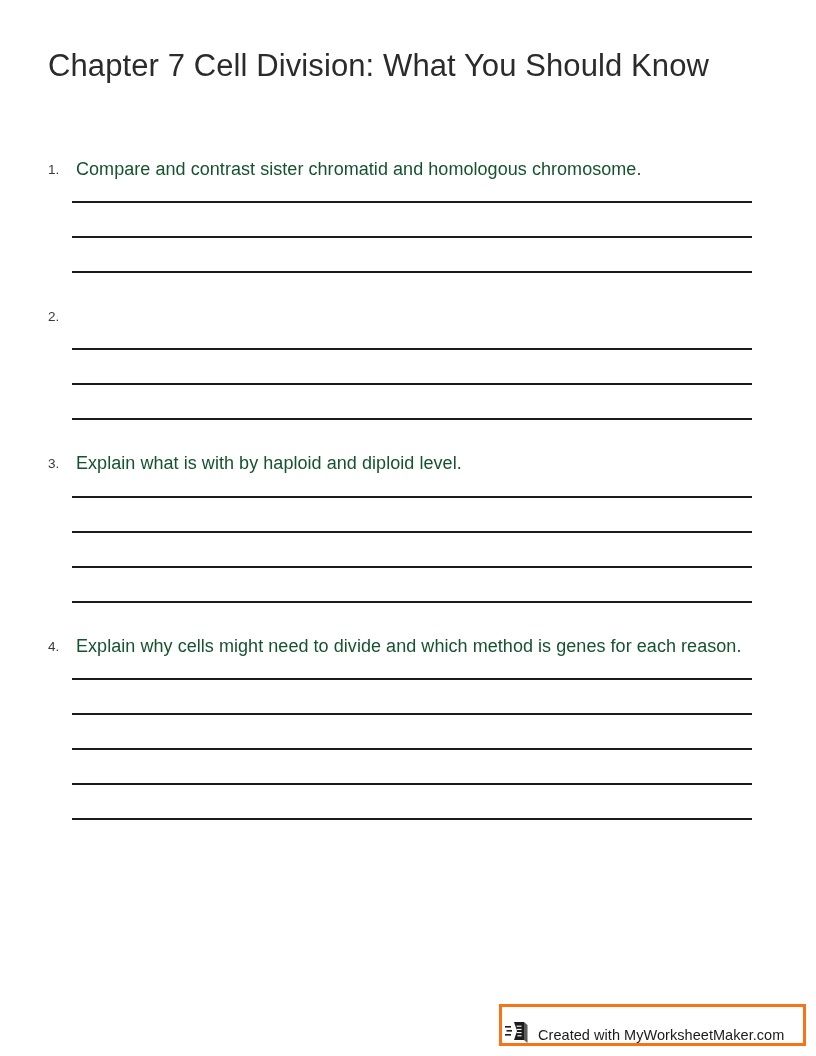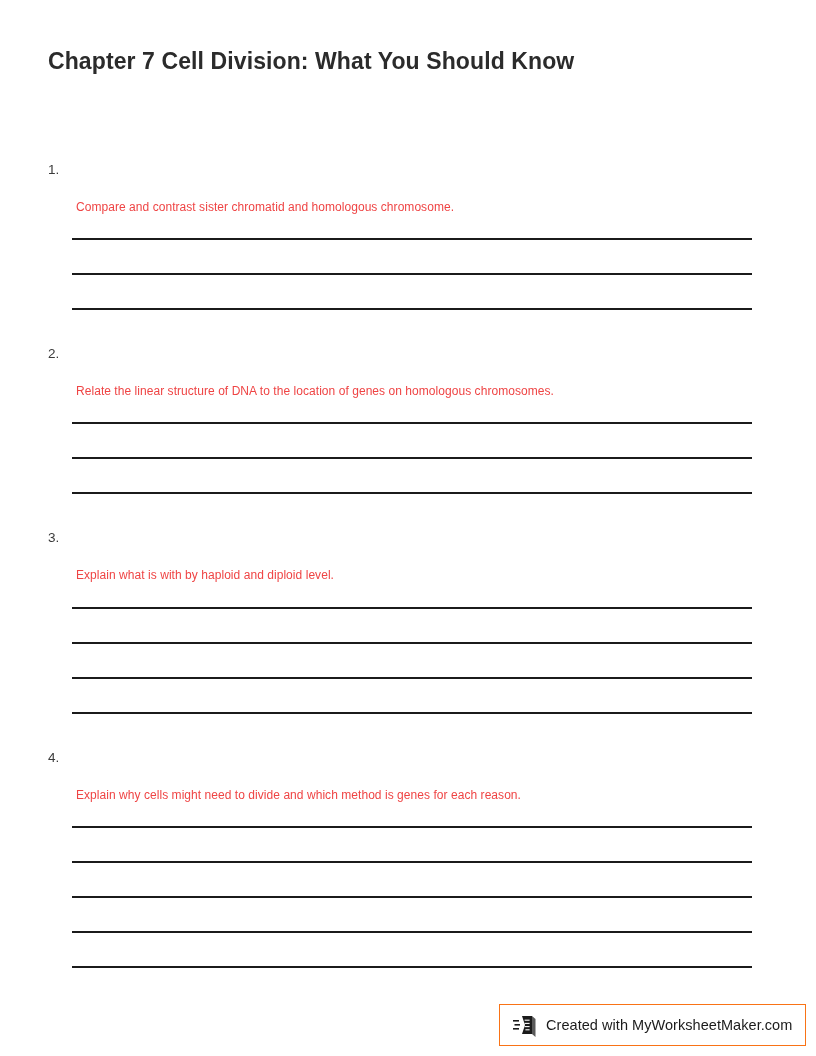--- a/index.html
+++ b/index.html
@@ -15,22 +15,22 @@
     position: relative;
     width: 816px;
     height: 1056px;
     background: #ffffff;
     overflow: hidden;
   }
   .worksheet-title {
     position: absolute;
     left: 48px;
     top: 48px;
-    font-size: 23px;
-    font-weight: 700;
+    font-size: 31px;
+    font-weight: 400;
     color: #2b2b2b;
     letter-spacing: 0.1px;
     white-space: nowrap;
   }
   .questions {
     position: absolute;
     left: 48px;
     top: 160px;
     width: 720px;
   }
@@ -43,47 +43,46 @@
   }
   .question-number {
     width: 28px;
     flex: 0 0 28px;
     font-size: 13.5px;
     color: #3a3a3a;
     line-height: 18px;
     padding-top: 1px;
   }
   .question-text {
-    font-size: 12px;
-    color: #ef4444;
+    font-size: 18px;
+    color: #14532d;
     line-height: 18px;
     letter-spacing: 0.05px;
-    margin-top: 38px;
   }
   .answer-lines {
     margin-left: 24px;
     width: 680px;
   }
   .answer-line {
     height: 0;
     border-top: 2px solid #1b1b1b;
     width: 680px;
   }
   .logo-badge {
     position: absolute;
     left: 499px;
     top: 1004px;
     width: 307px;
     height: 42px;
     box-sizing: border-box;
-    border: 1px solid #f97316;
+    border: 3px solid #f97316;
     background: #ffffff;
     display: flex;
-    align-items: center;
-    padding-left: 13px;
+    align-items: flex-end;
+    padding-left: 3px;
   }
   .logo-mark {
     width: 26px;
     height: 24px;
     flex: 0 0 26px;
     display: block;
   }
   .logo-text {
     margin-left: 7px;
     font-size: 14.5px;
@@ -107,21 +106,20 @@
         </div>
         <div class="answer-lines" style="margin-top: 22px;">
           <div class="answer-line"></div>
           <div class="answer-line" style="margin-top: 33px;"></div>
           <div class="answer-line" style="margin-top: 33px;"></div>
         </div>
       </div>
       <div class="question-block" style="margin-bottom: 34px;">
         <div class="question-row">
           <span class="question-number">2.</span>
-          <span class="question-text">Relate the linear structure of DNA to the location of genes on homologous chromosomes.</span>
         </div>
         <div class="answer-lines" style="margin-top: 22px;">
           <div class="answer-line"></div>
           <div class="answer-line" style="margin-top: 33px;"></div>
           <div class="answer-line" style="margin-top: 33px;"></div>
         </div>
       </div>
       <div class="question-block" style="margin-bottom: 34px;">
         <div class="question-row">
           <span class="question-number">3.</span>

